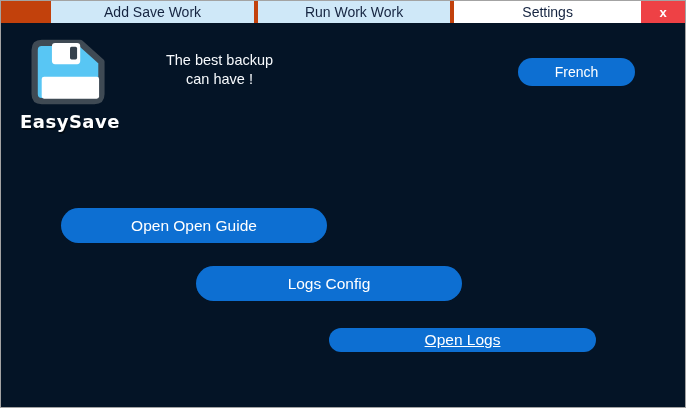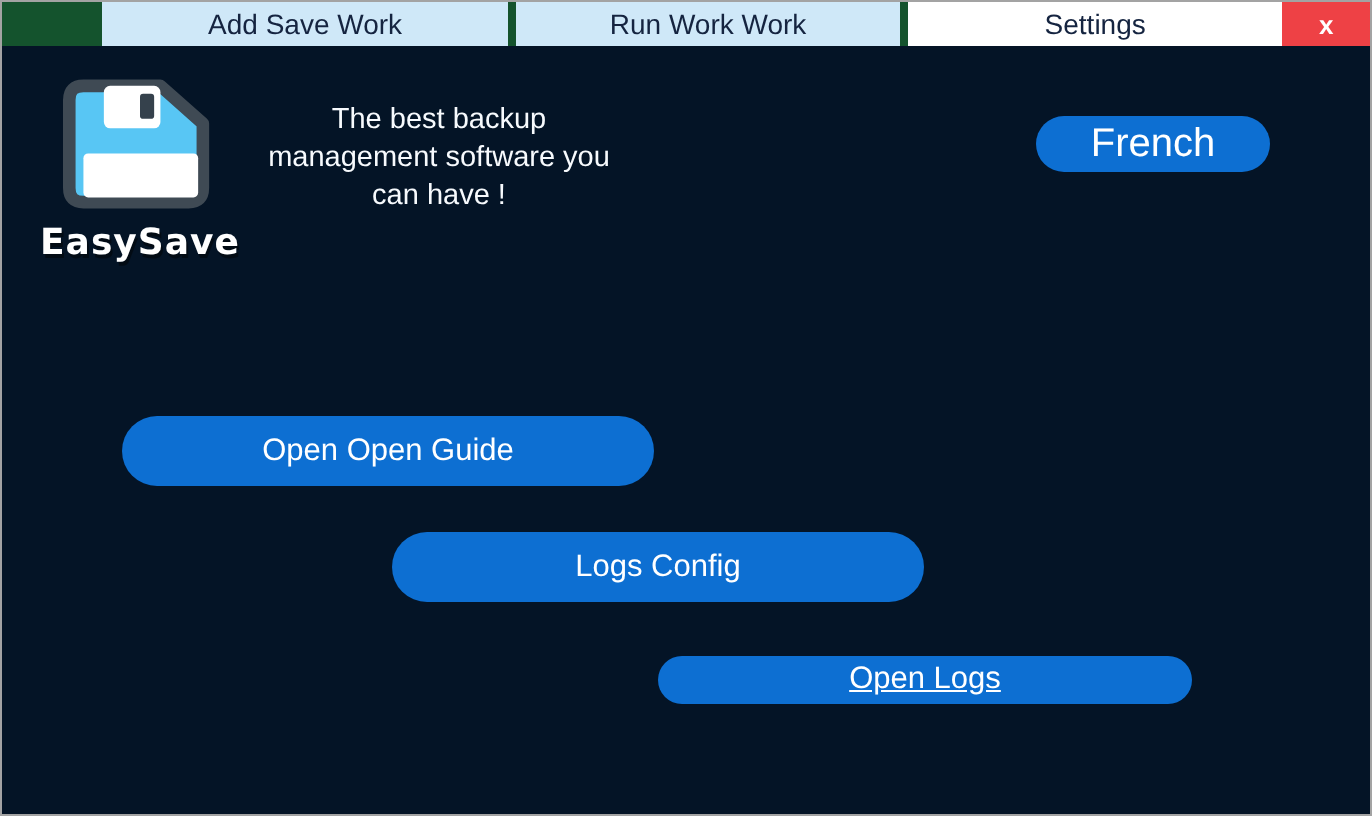--- a/index.html
+++ b/index.html
@@ -9,21 +9,21 @@
     width:686px; height:408px;
     background:#041426;
     border:1px solid #a3a3a3;
     font-family:"Liberation Sans", sans-serif;
     overflow:hidden;
   }
   
   .tabbar {
     position:absolute; top:0; left:0; right:0;
     height:22px;
-    background:#14532d;
+    background:#c2410c;
     display:flex;
     align-items:stretch;
     padding-left:46px;
   }
   .tab {
     display:flex; align-items:center; justify-content:center;
     background:#cfe8f8;
     color:#152440;
     font-size:14px;
     cursor:pointer;
@@ -69,21 +69,21 @@
     background:#0d6fd2;
     color:#ffffff;
     border:none;
     display:flex; align-items:center; justify-content:center;
     cursor:pointer;
     font-family:"Liberation Sans", sans-serif;
   }
   .btn-lang {
     left:517px; width:117px; height:28px;
     border-radius:14px;
-    font-size:20px;
+    font-size:14px;
   }
   .btn-french  { top:35px; }
   .btn-english { top:81px; }
   .btn-action {
     width:266px; height:35px;
     border-radius:17.5px;
     font-size:15.5px;
   }
   .btn-guide  { left:60px;  top:185px; }
   .btn-config { left:195px; top:243px; }
@@ -108,21 +108,20 @@
     <svg class="logo-icon" viewBox="0 0 100 84">
       <path d="M14,5 H63 L90,29 V70 Q90,79 81,79 H14 Q5,79 5,70 V14 Q5,5 14,5 Z" fill="#58c6f4" stroke="#3f4a54" stroke-width="8" stroke-linejoin="round"></path>
       <rect x="27" y="5" width="36" height="27" rx="4" fill="#ffffff"></rect>
       <rect x="50" y="10" width="9" height="16" rx="2" fill="#35414c"></rect>
       <rect x="14" y="48" width="73" height="28" rx="3" fill="#ffffff"></rect>
     </svg>
     <div class="brand-name">EasySave</div>
 
     <div class="tagline">
       <div>The best backup</div>
-      <div>management software you</div>
       <div>can have !</div>
     </div>
 
     <button class="btn btn-lang btn-french">French</button>
 
     <button class="btn btn-action btn-guide">Open Open Guide</button>
     <button class="btn btn-action btn-config">Logs Config</button>
     <button class="btn btn-action btn-logs">Open Logs</button>
 
   </div>

